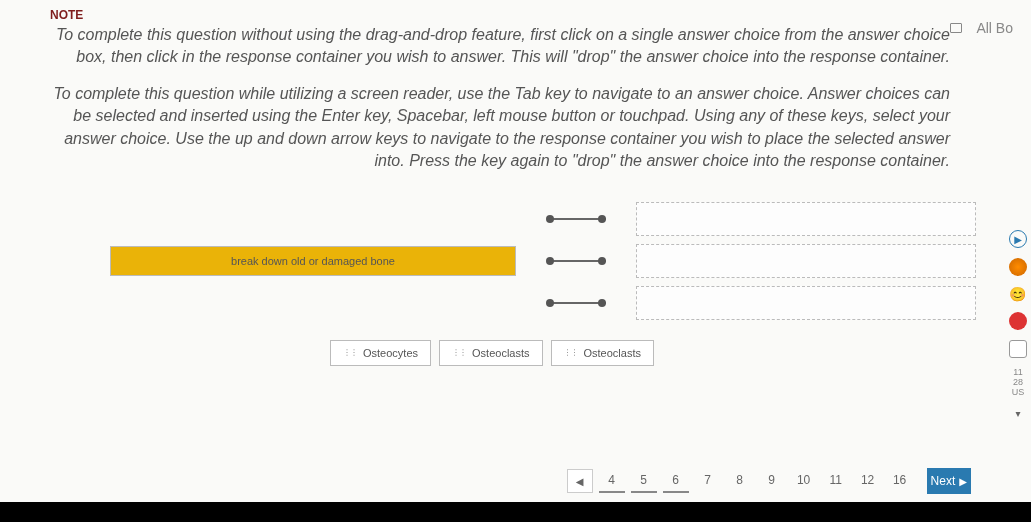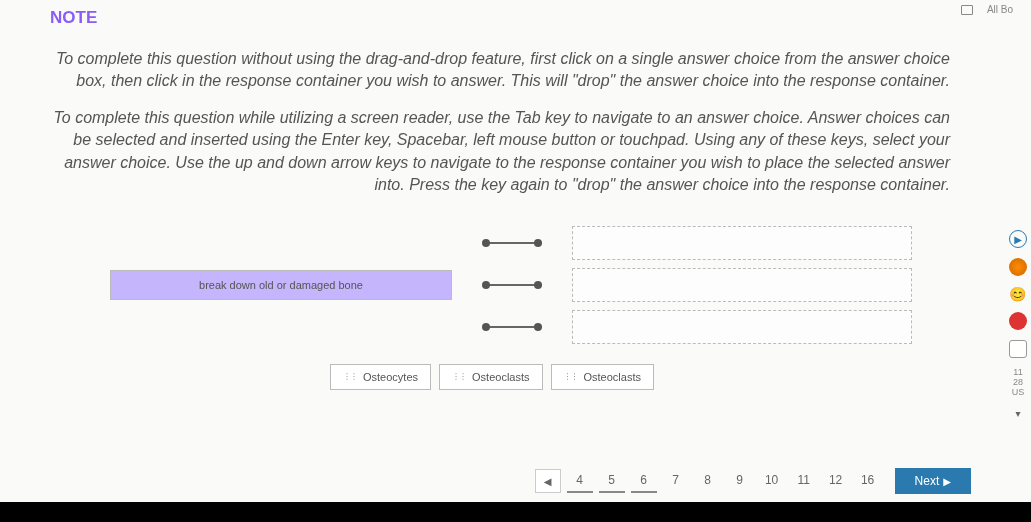--- a/index.html
+++ b/index.html
@@ -15,48 +15,48 @@
       background: #fafaf8;
       padding: 8px 20px 20px 50px;
       height: 100%;
     }
     .question-title {
       font-size: 14px;
       color: #333;
       margin-bottom: 12px;
     }
     .note-heading {
-      font-size: 17px;
+      font-size: 12px;
       font-weight: bold;
-      color: #8b5cf6;
-      margin-bottom: 20px;
+      color: #7f1d1d;
+      margin-bottom: 2px;
     }
     .note-text {
       font-size: 16px;
       font-style: italic;
       color: #555;
       margin-bottom: 14px;
       line-height: 1.4;
       max-width: 900px;
       text-align: right;
     }
     .match-area {
       display: flex;
       gap: 30px;
       margin: 30px 20px 20px 60px;
       align-items: center;
     }
     .left-col { display: flex; flex-direction: column; gap: 8px; }
     .desc-box {
       border: 1px solid #bbb;
-      background: #c4b5fd;
+      background: #eab308;
       padding: 8px 14px;
       font-size: 11px;
       color: #555;
-      width: 342px;
+      width: 406px;
       text-align: center;
     }
     .connectors {
       display: flex;
       flex-direction: column;
       gap: 8px;
     }
     .connector {
       width: 60px;
       height: 34px;
@@ -140,21 +140,21 @@
       border: 1px solid #ccc;
       background: #fff;
       font-size: 10px;
     }
     .page-btn.underlined {
       border-bottom: 2px solid #888;
     }
     .next-btn {
       background: #2a7ab0;
       color: #fff;
-      padding: 6px 20px;
+      padding: 6px 4px;
       font-size: 12px;
       border: none;
       cursor: pointer;
       display: flex;
       align-items: center;
       gap: 4px;
       margin-left: 8px;
     }
     .next-arrow { font-size: 10px; }
     .right-sidebar {
@@ -177,22 +177,22 @@
     }
     .side-play { color: #2a7ab0; border: 1px solid #2a7ab0; }
     .side-circle-orange { background: radial-gradient(#ff8c00, #cc6600); }
     .side-emoji { font-size: 14px; }
     .side-red { background: #d33; }
     .side-square { border: 1px solid #999; border-radius: 3px; background: #fff; }
     .side-text { font-size: 9px; color: #888; text-align: center; line-height: 1.1; }
     .top-right {
       position: absolute;
       right: 18px;
-      top: 4px;
-      font-size: 10px;
+      top: 20px;
+      font-size: 14px;
       color: #888;
       display: flex;
       align-items: center;
       gap: 14px;
     }
     .folder-icon {
       display: inline-block;
       width: 12px;
       height: 10px;
       border: 1px solid #888;

